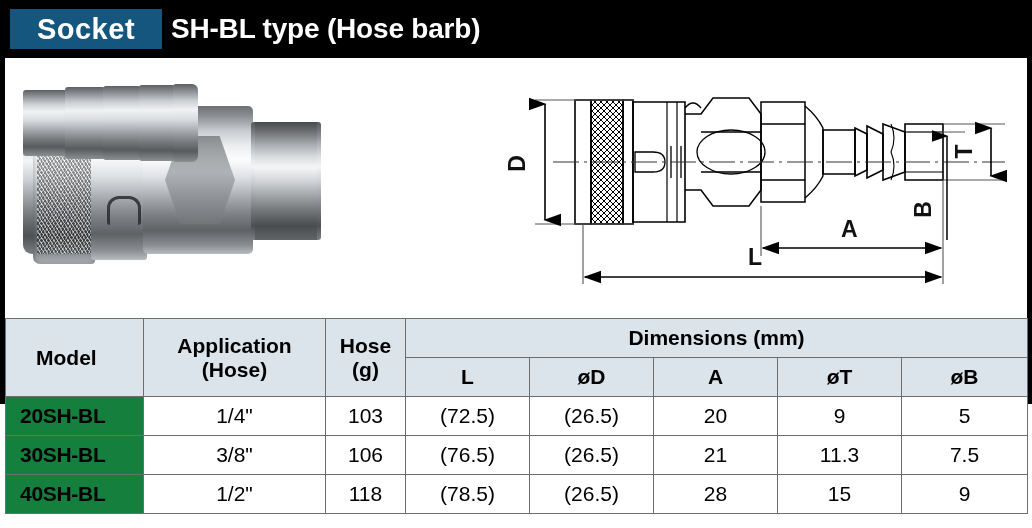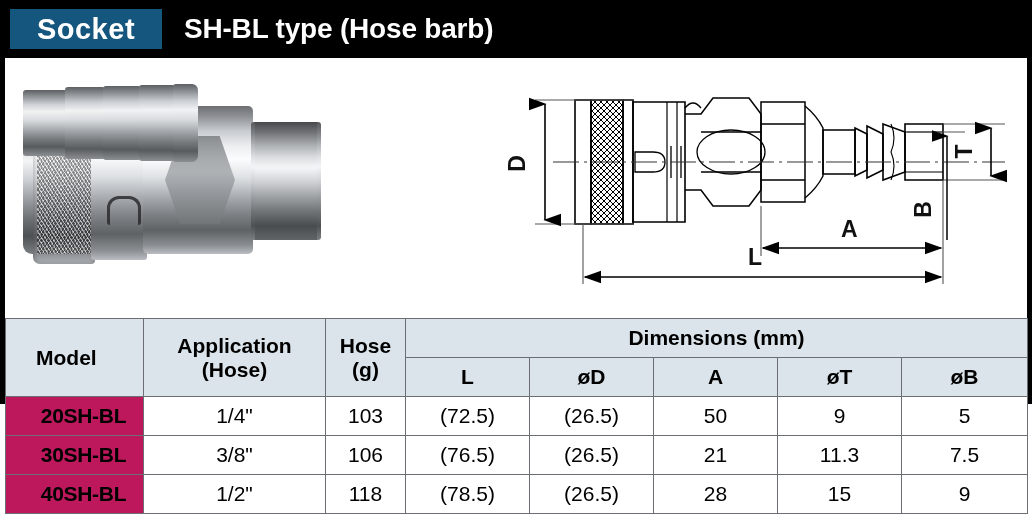--- a/index.html
+++ b/index.html
@@ -32,21 +32,21 @@
     background: #14567e;
     display: flex; align-items: center; justify-content: center;
   }
   #badge span {
     color: #ffffff;
     font-size: 29px;
     font-weight: bold;
     letter-spacing: 0.5px;
   }
   #title {
-    margin-left: 22px;
+    margin-left: 9px;
     color: #ffffff;
     font-size: 28px;
     font-weight: bold;
     letter-spacing: -0.2px;
   }
 
   
   #illus {
     position: absolute;
     left: 0; top: 58px;
@@ -136,24 +136,24 @@
     border: 1px solid #6b6f73;
     text-align: center;
     font-size: 21px;
     color: #000;
     height: 39px;
     padding: 0 4px;
   }
   thead th { background: #dbe4ea; font-weight: bold; line-height: 1.12; }
   tbody td { background: #ffffff; font-weight: normal; }
   td.model {
-    background: #be185d;
+    background: #15803d;
     font-weight: bold;
-    text-align: center;
-    padding-left: 22px;
+    text-align: left;
+    padding-left: 14px;
     letter-spacing: -0.3px;
   }
   th.model-h { text-align: left; padding-left: 30px; }
 </style>
 </head>
 <body>
 
 <div id="page">
 
   <div id="header">
@@ -296,21 +296,21 @@
           <th>øB</th>
         </tr>
       </thead>
       <tbody>
         <tr>
           <td class="model">20SH-BL</td>
           <td>1/4"</td>
           <td>103</td>
           <td>(72.5)</td>
           <td>(26.5)</td>
-          <td>50</td>
+          <td>20</td>
           <td>9</td>
           <td>5</td>
         </tr>
         <tr>
           <td class="model">30SH-BL</td>
           <td>3/8"</td>
           <td>106</td>
           <td>(76.5)</td>
           <td>(26.5)</td>
           <td>21</td>

